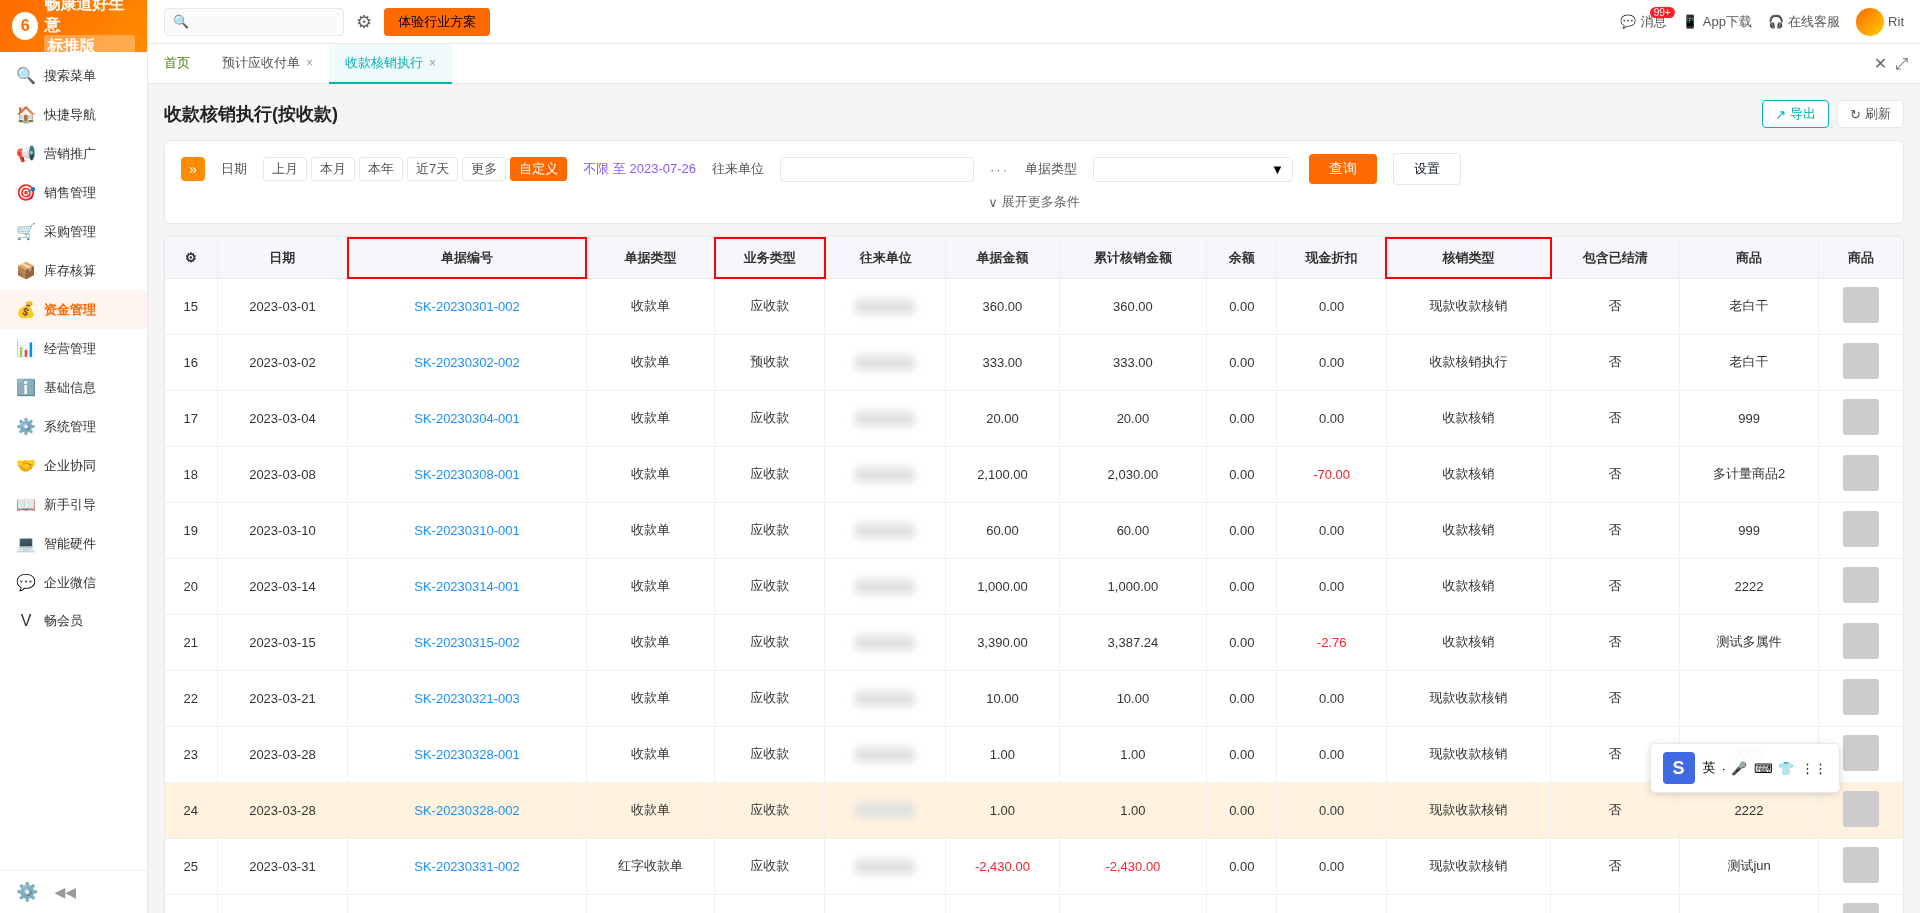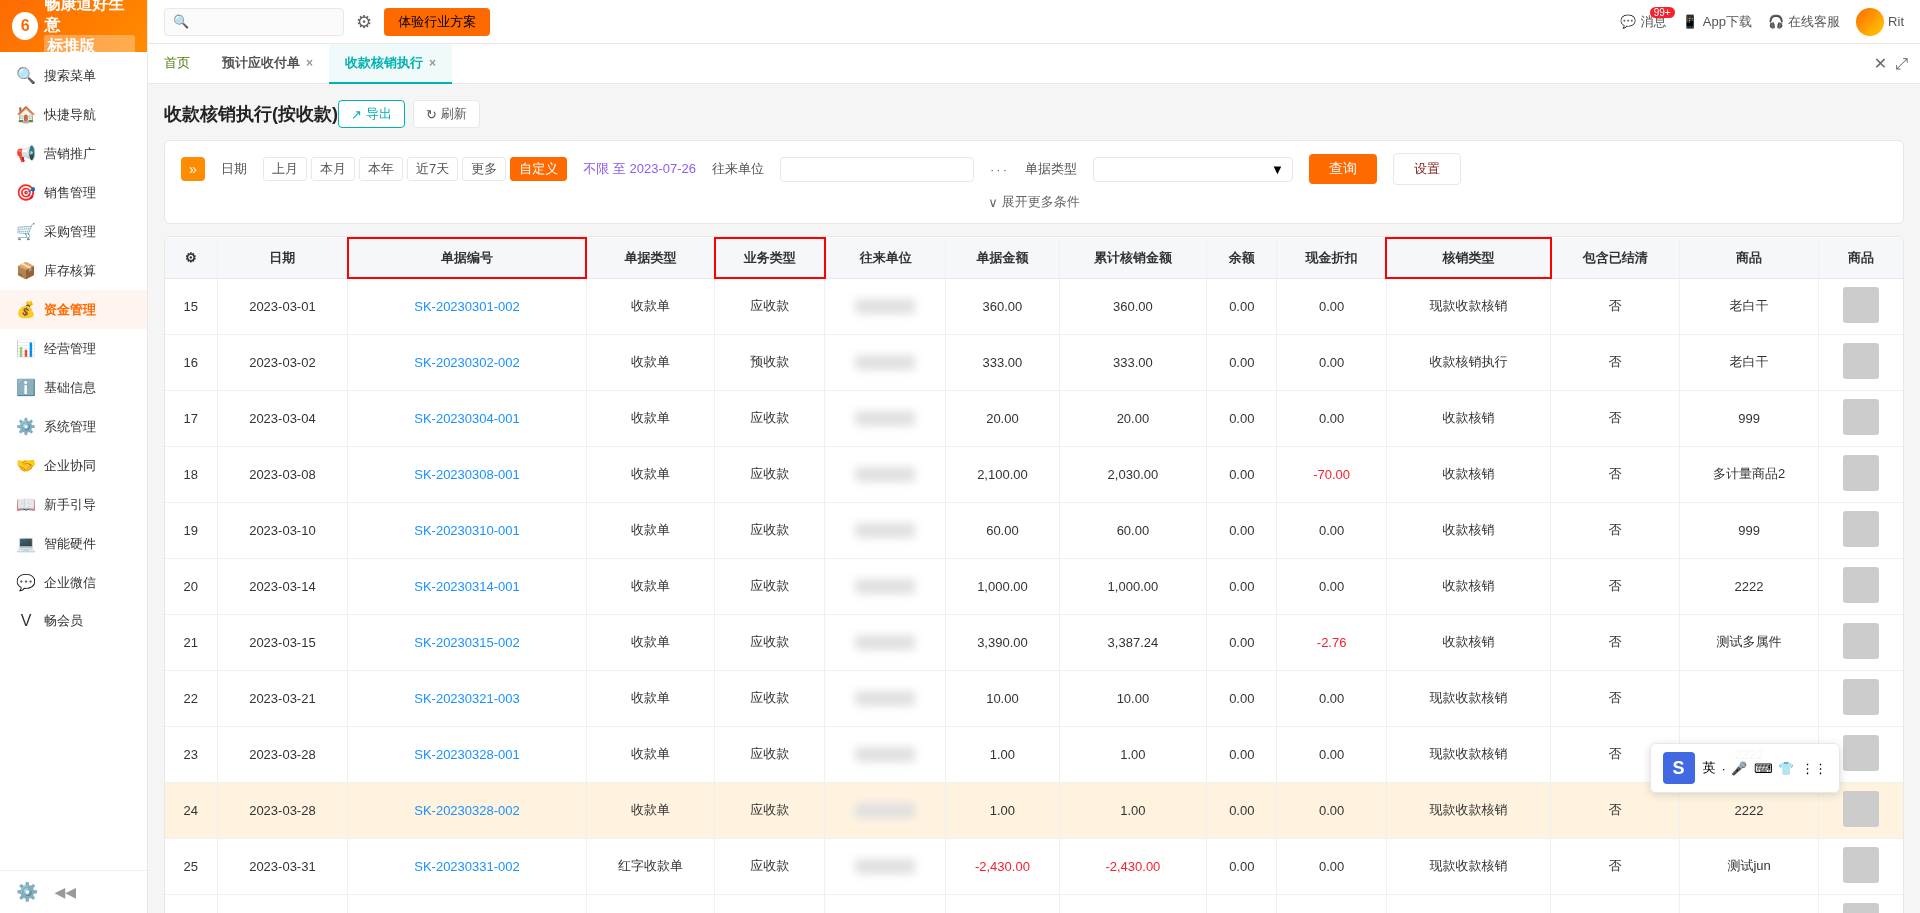--- a/index.html
+++ b/index.html
@@ -95,33 +95,32 @@
     }
     .tab {
       height: 40px;
       display: flex; align-items: center;
       padding: 0 16px;
       cursor: pointer;
       color: #555;
       border-bottom: 2px solid transparent;
       gap: 6px;
       white-space: nowrap;
-      font-weight: bold;
     }
     .tab.home { color: #4d7c0f; font-weight: 500; align-items: center; }
     .tab.active { color: #00b2b2; border-bottom: 2px solid #00b2b2; background: #f0fafa; }
     .tab-close { color: #999; font-size: 12px; cursor: pointer; }
     .tabbar-actions { margin-left: auto; display: flex; align-items: center; gap: 8px; padding-right: 12px; }
     .tabbar-action-btn { font-size: 16px; cursor: pointer; color: #666; }
 
     
     .content { flex: 1; overflow: auto; background: #f5f5f5; padding: 16px; }
 
     .page-header {
-      display: flex; align-items: center; justify-content: flex-start;
+      display: flex; align-items: center; justify-content: space-between;
       margin-bottom: 12px;
     }
     .page-title { font-size: 18px; font-weight: bold; color: #222; }
     .page-actions { display: flex; gap: 8px; }
     .btn-export {
       border: 1px solid #00b2b2; color: #00b2b2;
       background: #fff; border-radius: 4px;
       padding: 4px 12px; cursor: pointer; display: flex; align-items: center; gap: 4px;
     }
     .btn-refresh {
@@ -163,21 +162,21 @@
       border: 1px solid #e8e8e8; border-radius: 4px;
       padding: 4px 8px; min-width: 180px; background: #fff; cursor: pointer;
     }
     .btn-query {
       background: #ff6a00; color: #fff;
       border: none; border-radius: 4px;
       padding: 6px 20px; cursor: pointer; font-size: 14px;
       white-space: nowrap;
     }
     .btn-settings {
-      border: 1px solid #e8e8e8; background: #fff; color: #7f1d1d;
+      border: 1px solid #e8e8e8; background: #fff; color: #0f172a;
       border-radius: 4px; padding: 6px 20px; cursor: pointer;
       white-space: nowrap;
     }
     .expand-more {
       display: flex; align-items: center; justify-content: center;
       margin-top: 8px;
       color: #666; cursor: pointer; font-size: 12px; gap: 4px;
     }
 
     

